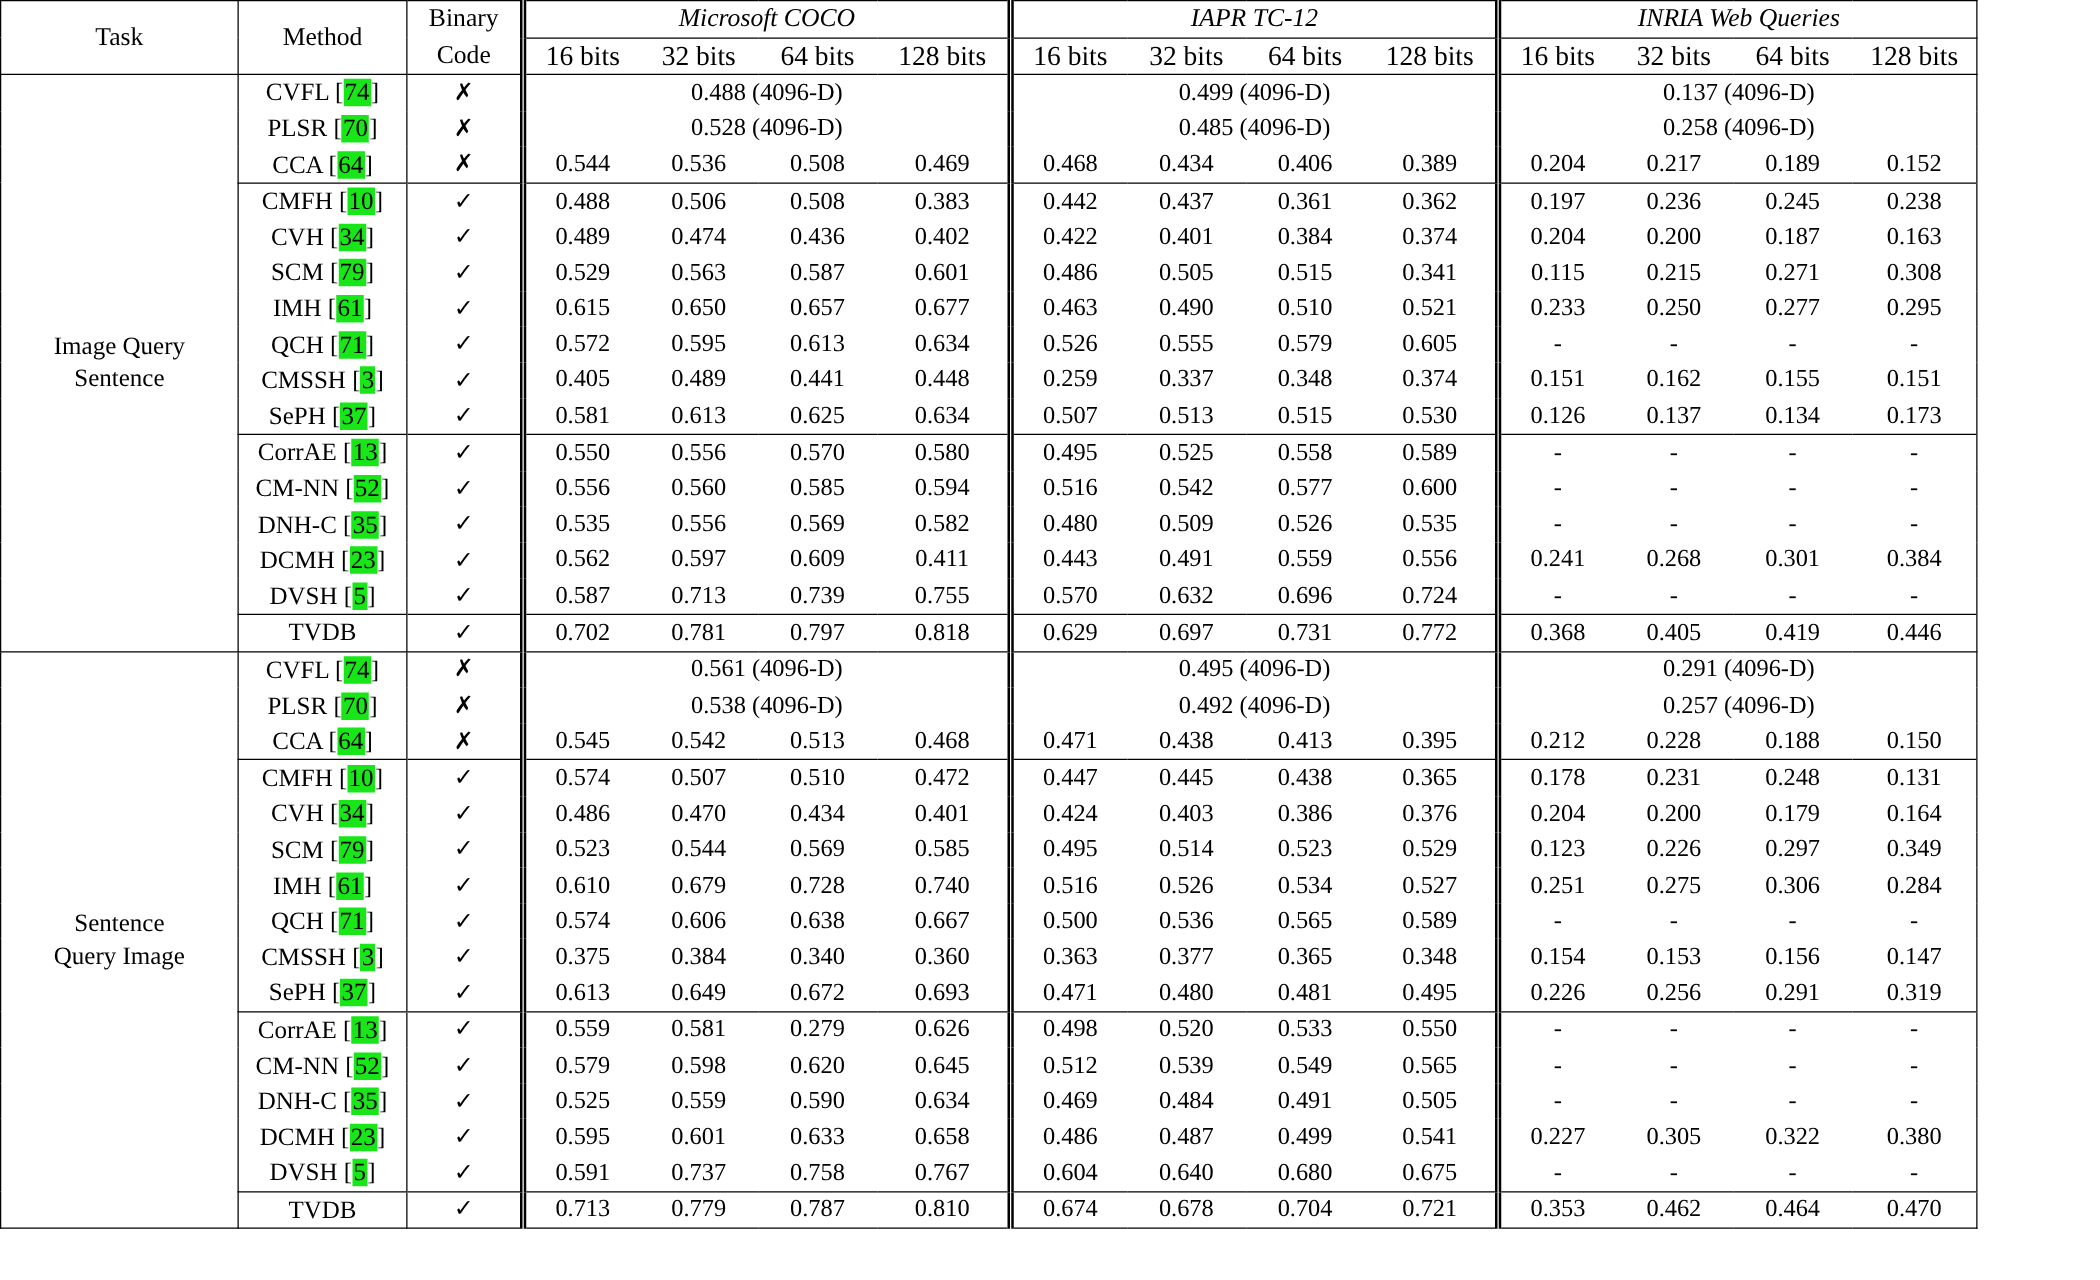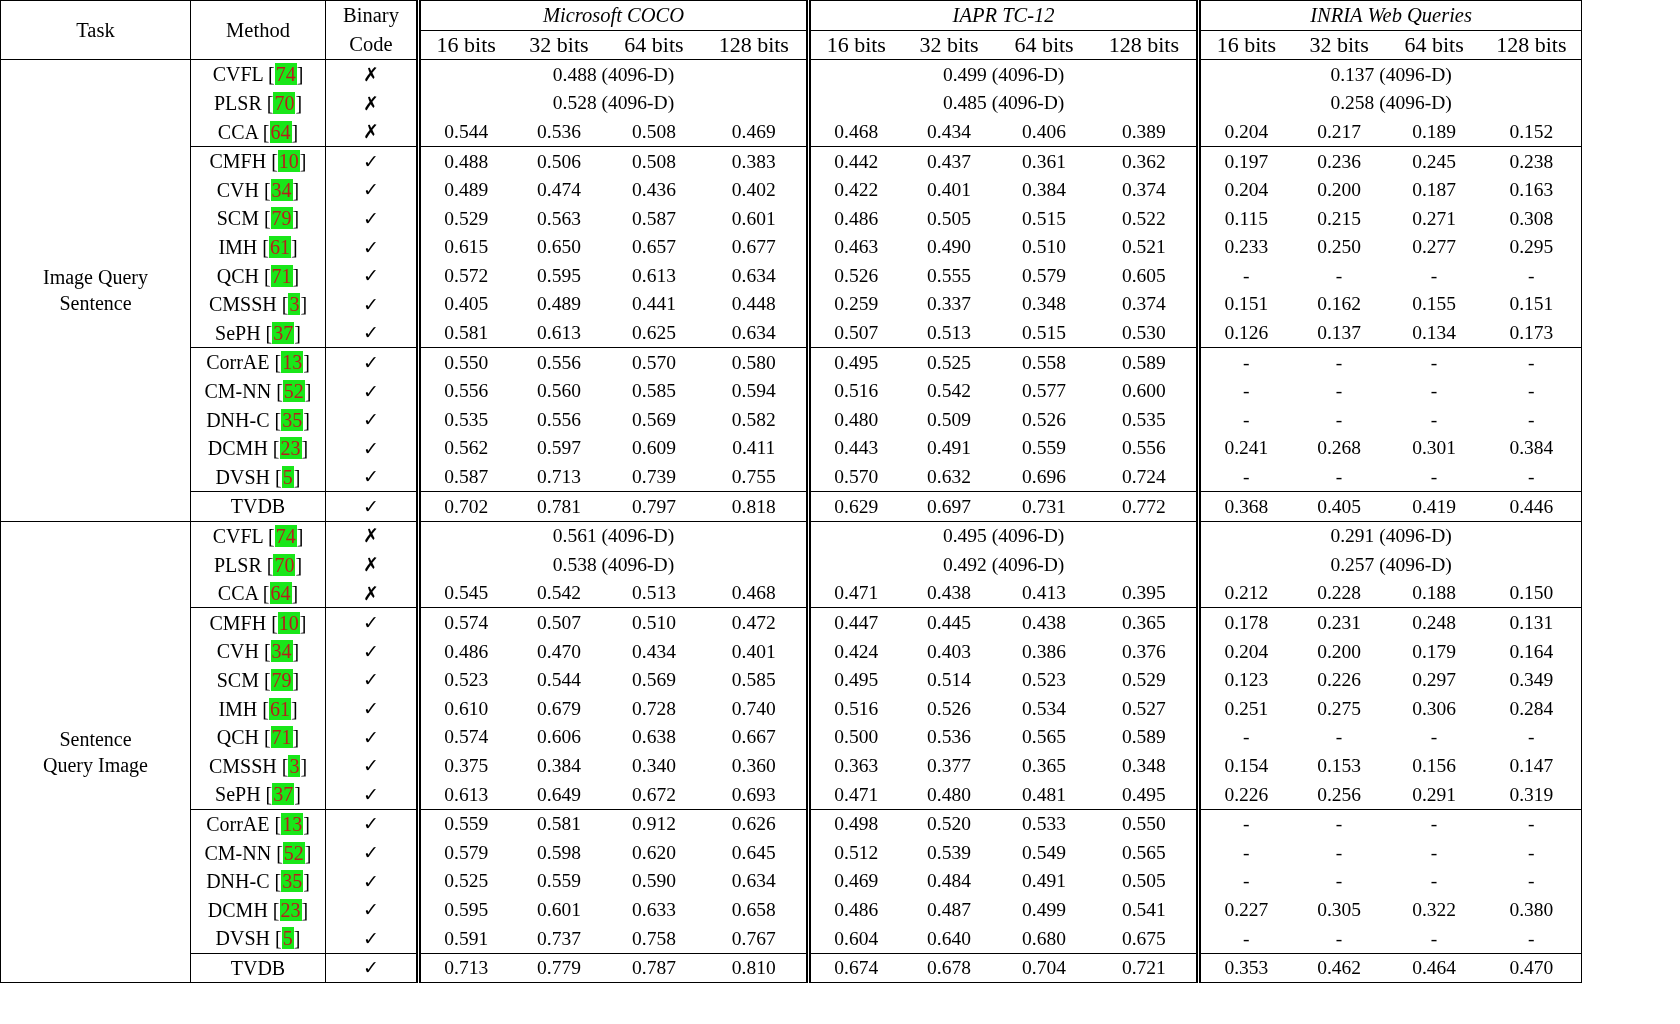--- a/index.html
+++ b/index.html
@@ -63,21 +63,21 @@
     text-align: center;
     font-size: 20px;
   }
   td.bincode {
     font-size: 19px;
     font-family: "DejaVu Sans", sans-serif;
   }
   .cite {
     background: #19e619;
     padding: 0 1px;
-    color: #b91c1c;
+    color: #000000;
   }
   .bold-row td { font-weight: bold; }
   .span-cell { font-size: 19.5px; }
   .task-line { display: block; line-height: 1.32; }
   .mark-check { font-size: 19px; }
   .mark-cross { font-size: 19px; font-weight: bold; }
 </style>
 </head>
 <body>
 
@@ -198,21 +198,21 @@
         <tr>
           <td class="method br"><span>SCM [</span><span class="cite">79</span><span>]</span></td>
           <td class="bincode br"><span class="mark-check">✓</span></td>
           <td class="grp-sep ">0.529</td>
           <td class="">0.563</td>
           <td class="">0.587</td>
           <td class="">0.601</td>
           <td class="grp-sep ">0.486</td>
           <td class="">0.505</td>
           <td class="">0.515</td>
-          <td class="">0.522</td>
+          <td class="">0.341</td>
           <td class="grp-sep ">0.115</td>
           <td class="">0.215</td>
           <td class="">0.271</td>
           <td class=" outer-r">0.308</td>
         </tr>
         <tr>
           <td class="method br"><span>IMH [</span><span class="cite">61</span><span>]</span></td>
           <td class="bincode br"><span class="mark-check">✓</span></td>
           <td class="grp-sep ">0.615</td>
           <td class="">0.650</td>
@@ -515,21 +515,21 @@
           <td class="grp-sep ">0.226</td>
           <td class="">0.256</td>
           <td class="">0.291</td>
           <td class=" outer-r">0.319</td>
         </tr>
         <tr>
           <td class="method br bt-thin"><span>CorrAE [</span><span class="cite">13</span><span>]</span></td>
           <td class="bincode br bt-thin"><span class="mark-check">✓</span></td>
           <td class="grp-sep  bt-thin">0.559</td>
           <td class=" bt-thin">0.581</td>
-          <td class=" bt-thin">0.912</td>
+          <td class=" bt-thin">0.279</td>
           <td class=" bt-thin">0.626</td>
           <td class="grp-sep  bt-thin">0.498</td>
           <td class=" bt-thin">0.520</td>
           <td class=" bt-thin">0.533</td>
           <td class=" bt-thin">0.550</td>
           <td class="grp-sep  bt-thin">-</td>
           <td class=" bt-thin">-</td>
           <td class=" bt-thin">-</td>
           <td class=" bt-thin outer-r">-</td>
         </tr>

